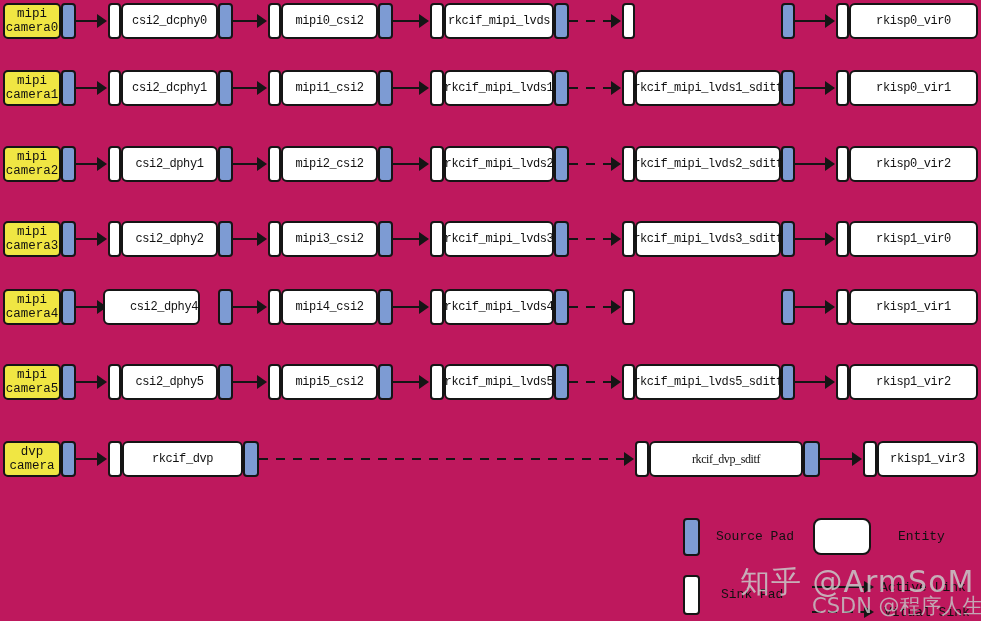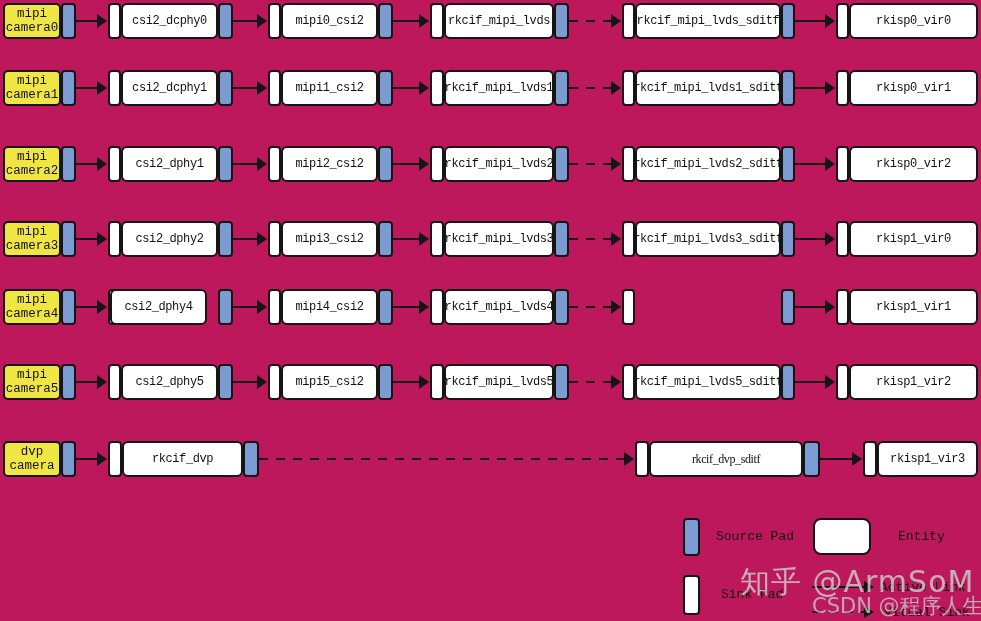--- a/index.html
+++ b/index.html
@@ -89,23 +89,20 @@
         <div class="node" style="left: 281px; width: 97px;">
           <span>mipi0_csi2</span>
         </div>
         <div class="pad src" style="left: 378px; width: 15px;"></div>
         <div class="pad snk" style="left: 430px; width: 14px;"></div>
         <div class="node" style="left: 444px; width: 110px;">
           <span>rkcif_mipi_lvds</span>
         </div>
         <div class="pad src" style="left: 554px; width: 15px;"></div>
         <div class="pad snk" style="left: 622px; width: 13px;"></div>
-        <div class="node" style="left: 635px; width: 146px;">
-          <span>rkcif_mipi_lvds_sditf</span>
-        </div>
         <div class="pad src" style="left: 781px; width: 14px;"></div>
         <div class="pad snk" style="left: 836px; width: 13px;"></div>
         <div class="node" style="left: 849px; width: 129px;">
           <span>rkisp0_vir0</span>
         </div>
       </div>
       <div class="row" style="top: 70px;">
         <div class="node cam" style="left: 3px; width: 58px;">
           <span>mipi</span>
           <span>camera1</span>
@@ -278,21 +275,21 @@
         </div>
         <div class="lnk dashed" style="left: 569px; width: 52px;">
           <div class="line"></div>
           <div class="head"></div>
         </div>
         <div class="lnk " style="left: 795px; width: 40px;">
           <div class="line"></div>
           <div class="head"></div>
         </div>
         <div class="pad snk" style="left: 108px; width: 13px;"></div>
-        <div class="node" style="left: 110px; width: 97px;">
+        <div class="node" style="left: 103px; width: 97px; justify-content: flex-end;">
           <span>csi2_dphy4</span>
         </div>
         <div class="pad src" style="left: 218px; width: 15px;"></div>
         <div class="pad snk" style="left: 268px; width: 13px;"></div>
         <div class="node" style="left: 281px; width: 97px;">
           <span>mipi4_csi2</span>
         </div>
         <div class="pad src" style="left: 378px; width: 15px;"></div>
         <div class="pad snk" style="left: 430px; width: 14px;"></div>
         <div class="node" style="left: 444px; width: 110px;">

